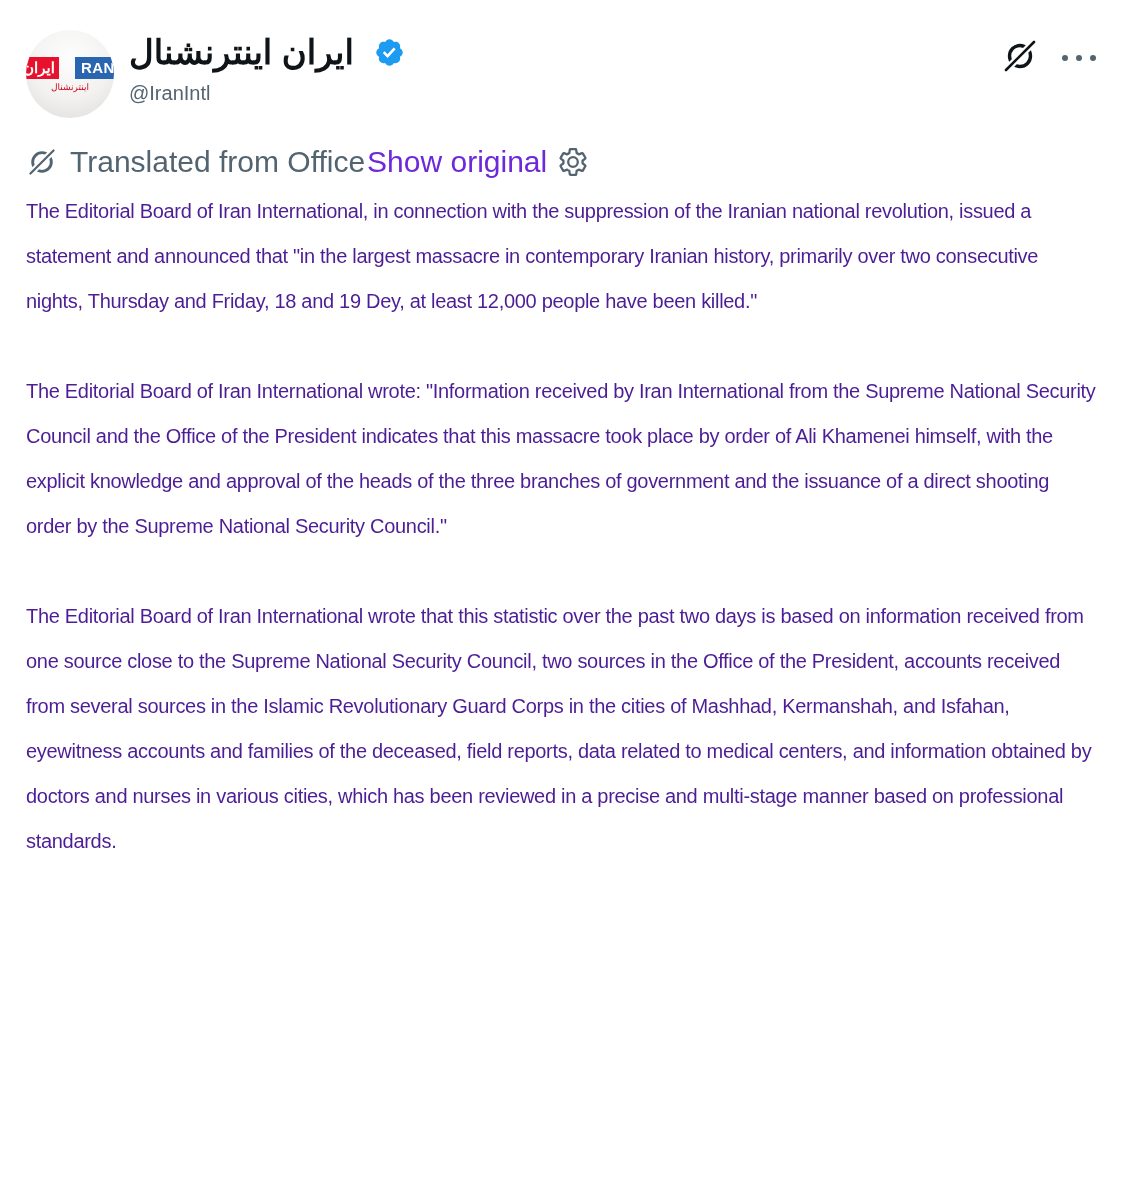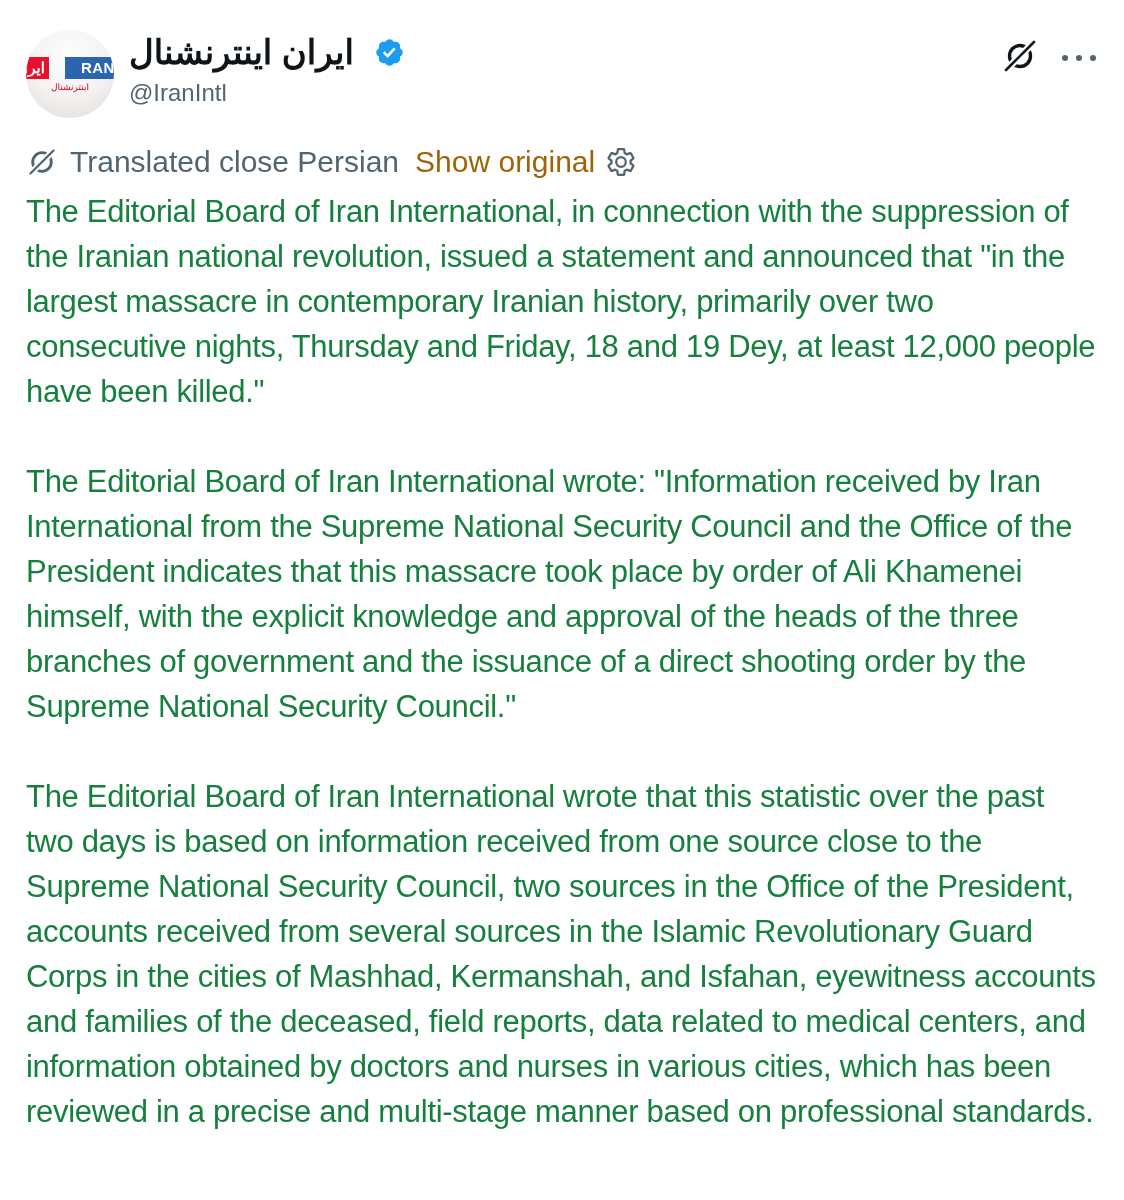--- a/index.html
+++ b/index.html
@@ -44,21 +44,21 @@
     line-height: 22px;
     padding: 0 4px;
     margin-right: 16px;
   }
   .logo-blue {
     background: #2a65b0;
     color: #fff;
     font-weight: bold;
     font-size: 15px;
     line-height: 22px;
-    padding: 0 16px;
+    padding: 0 6px;
     letter-spacing: 0.5px;
   }
   .logo-sub {
     color: #d0021b;
     font-size: 9px;
     font-weight: normal;
     margin-top: 3px;
     letter-spacing: 1px;
   }
   .user-names {
@@ -74,21 +74,21 @@
   }
   .display-name {
     font-weight: 700;
     font-size: 34px;
     line-height: 40px;
     color: #0f1419;
   }
   .verified { display: inline-flex; flex: none; }
   .handle {
     color: #536471;
-    font-size: 24px;
+    font-size: 20px;
     line-height: 34px;
     margin-top: 4px;
   }
   .header-actions {
     margin-left: auto;
     display: flex;
     align-items: center;
     gap: 24px;
     padding-top: 8px;
   }
@@ -112,34 +112,34 @@
   .translation-bar {
     display: flex;
     align-items: center;
     margin-top: 26px;
     color: #536471;
     font-size: 30px;
     line-height: 36px;
   }
   .translate-icon { display: inline-flex; margin-right: 12px; color: #536471; }
   .show-original {
-    color: #a16207;
+    color: #6d28d9;
     text-decoration: none;
-    margin-left: 16px;
+    margin-left: 2px;
     cursor: pointer;
   }
   .gear { display: inline-flex; margin-left: 10px; color: #536471; cursor: pointer; }
   
   .tweet-body {
     margin-top: 9px;
     width: 1070px;
-    font-size: 31px;
+    font-size: 20px;
     line-height: 45px;
     letter-spacing: -0.3px;
-    color: #15803d;
+    color: #4c1d95;
   }
   .tweet-body p { margin: 0 0 45px 0; }
   .tweet-body p:last-child { margin-bottom: 8px; }
 </style>
 </head>
 <body>
 
 <div class="tweet">
 
   <div class="tweet-header">
@@ -184,21 +184,21 @@
   </div>
 
   <div class="translation-bar">
     <span class="translate-icon">
       <svg width="32" height="32" viewBox="0 0 36 36">
         <circle cx="18" cy="18" r="10.5" fill="none" stroke="#536471" stroke-width="3.2"></circle>
         <line x1="5" y1="31" x2="31" y2="5" stroke="#ffffff" stroke-width="7"></line>
         <line x1="5" y1="31" x2="31" y2="5" stroke="#536471" stroke-width="2.5" stroke-linecap="round"></line>
       </svg>
     </span>
-    <span class="trans-label">Translated close Persian</span>
+    <span class="trans-label">Translated from Office</span>
     <a class="show-original">Show original</a>
     <span class="gear">
       <svg width="32" height="32" viewBox="0 0 24 24">
         <path fill="none" stroke="#536471" stroke-width="1.7" stroke-linejoin="round" d="M19.14,12.94c0.04-0.3,0.06-0.61,0.06-0.94c0-0.32-0.02-0.64-0.07-0.94l2.03-1.58c0.18-0.14,0.23-0.41,0.12-0.61 l-1.92-3.32c-0.12-0.22-0.37-0.29-0.59-0.22l-2.39,0.96c-0.5-0.38-1.03-0.7-1.62-0.94L14.4,2.81c-0.04-0.24-0.24-0.41-0.48-0.41 h-3.84c-0.24,0-0.43,0.17-0.47,0.41L9.25,5.35C8.66,5.59,8.12,5.92,7.63,6.29L5.24,5.33c-0.22-0.08-0.47,0-0.59,0.22L2.74,8.87 C2.62,9.08,2.66,9.34,2.86,9.48l2.03,1.58C4.84,11.36,4.8,11.69,4.8,12s0.02,0.64,0.07,0.94l-2.03,1.58 c-0.18,0.14-0.23,0.41-0.12,0.61l1.92,3.32c0.12,0.22,0.37,0.29,0.59,0.22l2.39-0.96c0.5,0.38,1.03,0.7,1.62,0.94l0.36,2.54 c0.05,0.24,0.24,0.41,0.48,0.41h3.84c0.24,0,0.44-0.17,0.47-0.41l0.36-2.54c0.59-0.24,1.13-0.56,1.62-0.94l2.39,0.96 c0.22,0.08,0.47,0,0.59-0.22l1.92-3.32c0.12-0.22,0.07-0.47-0.12-0.61L19.14,12.94z M12,15.6c-1.98,0-3.6-1.62-3.6-3.6 s1.62-3.6,3.6-3.6s3.6,1.62,3.6,3.6S13.98,15.6,12,15.6z"></path>
       </svg>
     </span>
   </div>
 
   <div class="tweet-body">
     <p>The Editorial Board of Iran International, in connection with the suppression of the Iranian national revolution, issued a statement and announced that "in the largest massacre in contemporary Iranian history, primarily over two consecutive nights, Thursday and Friday, 18 and 19 Dey, at least 12,000 people have been killed."</p>

